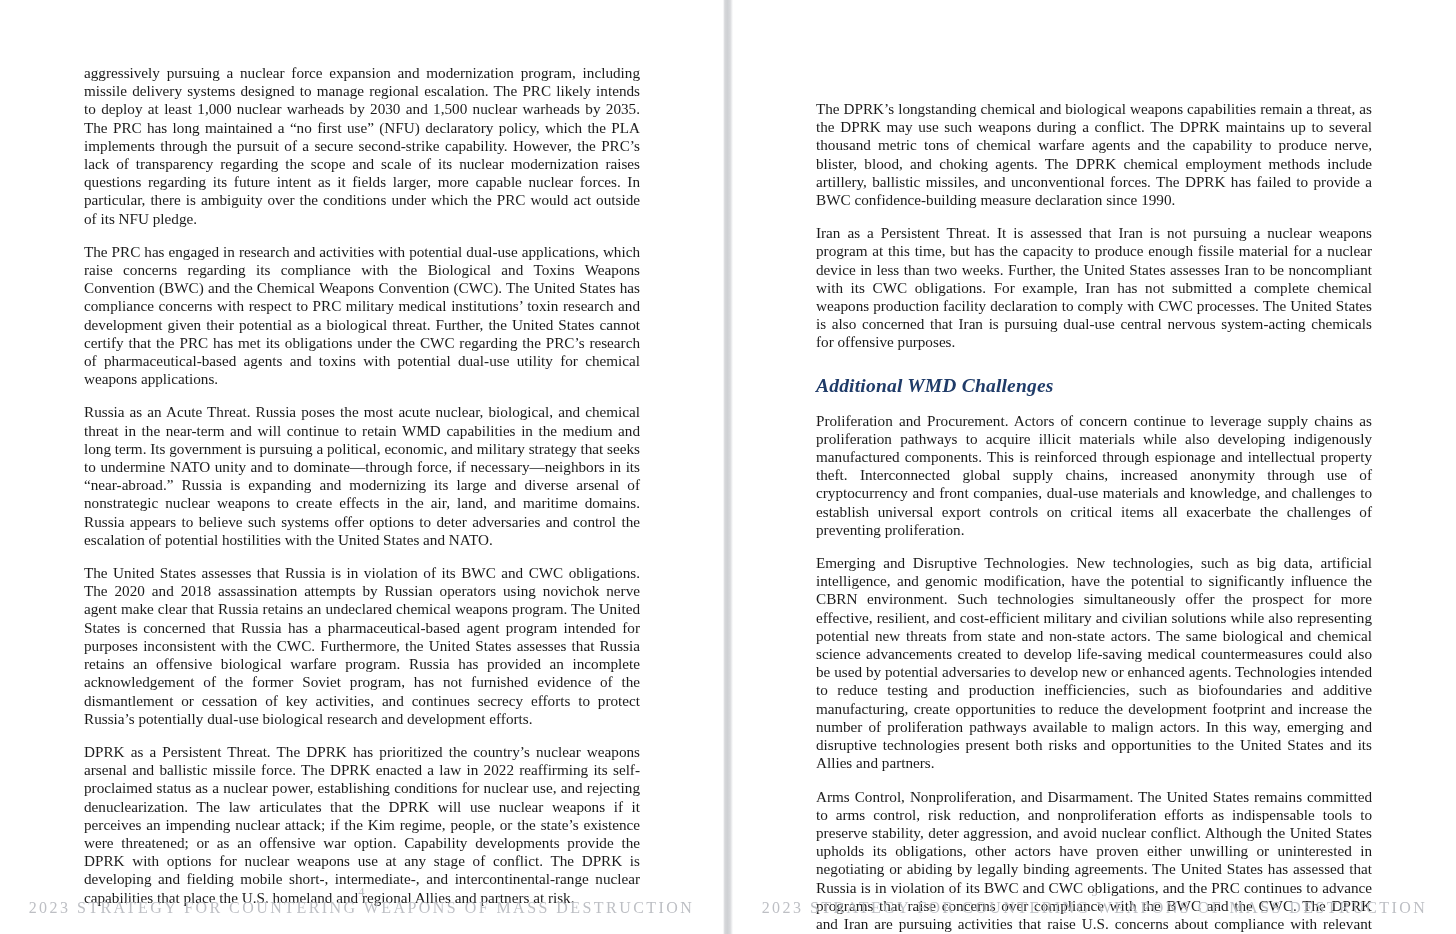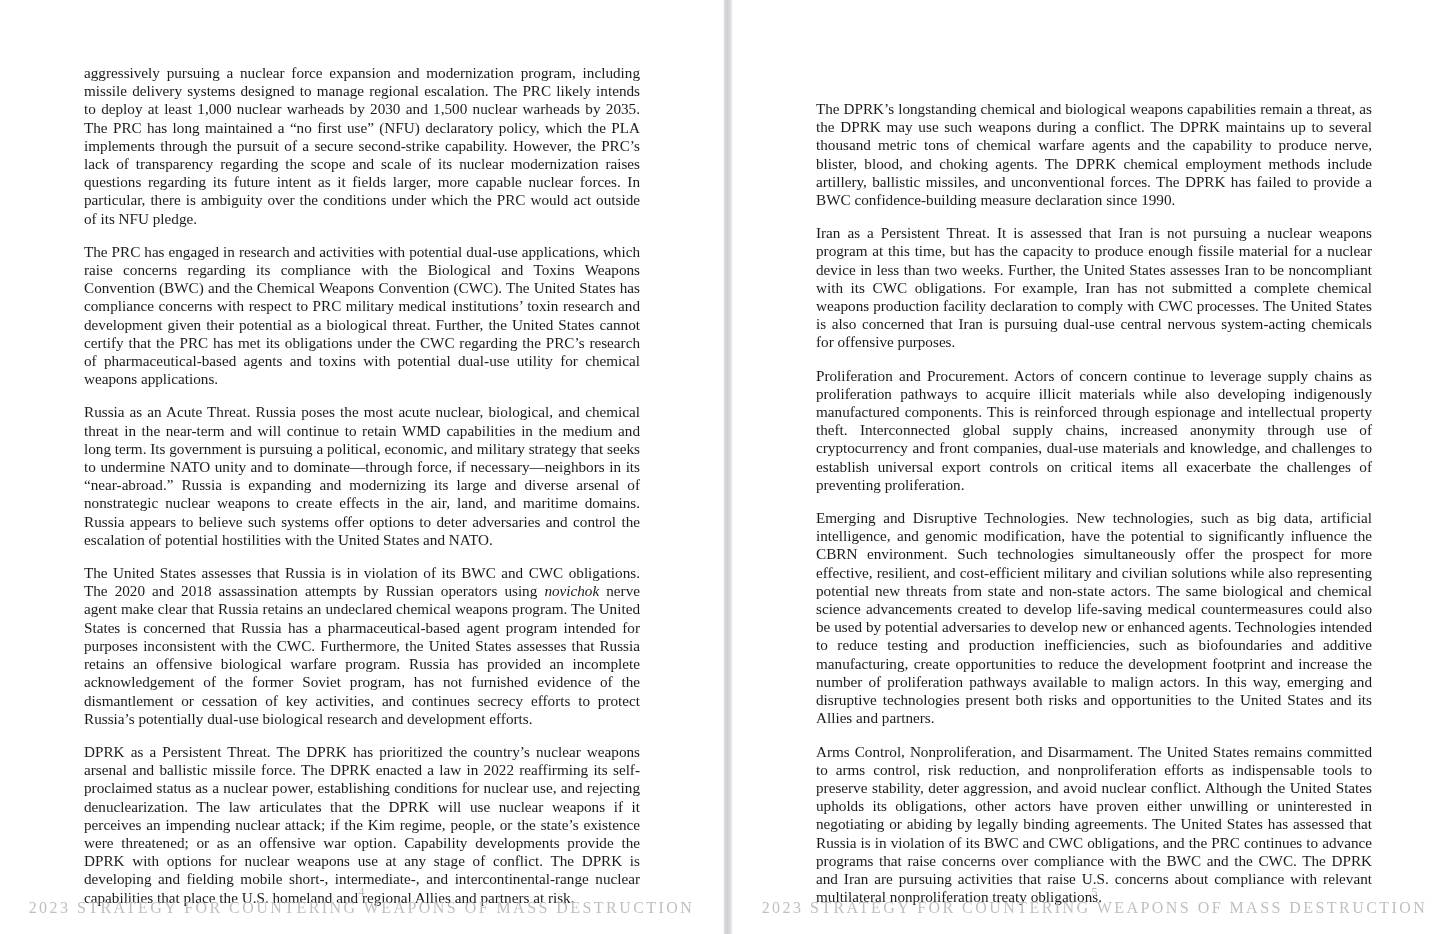--- a/index.html
+++ b/index.html
@@ -49,21 +49,21 @@
     line-height: 18.2px;
     text-align: justify;
     text-justify: inter-word;
     color: #1a1a1a;
     hyphens: none;
   }
   p.body:last-of-type { margin-bottom: 0; }
   .lead {
     font-weight: normal;
   }
-  .ital { font-style: italic; }
+  .ital { }
   h2.section-heading {
     margin: 22px 0 14px 0;
     font-size: 19.5px;
     line-height: 24px;
     font-weight: bold;
     font-style: italic;
     color: #1f3b68;
     letter-spacing: 0.2px;
   }
   .footer {
@@ -130,20 +130,21 @@
     <div class="col">
 
       <p class="body">
         <span>The DPRK’s longstanding chemical and biological weapons capabilities remain a threat, as the DPRK may use such weapons during a conflict. The DPRK maintains up to several thousand metric tons of chemical warfare agents and the capability to produce nerve, blister, blood, and choking agents. The DPRK chemical employment methods include artillery, ballistic missiles, and unconventional forces. The DPRK has failed to provide a BWC confidence-building measure declaration since 1990.</span>
       </p>
 
       <p class="body">
         <span class="lead">Iran as a Persistent Threat.</span><span> It is assessed that Iran is not pursuing a nuclear weapons program at this time, but has the capacity to produce enough fissile material for a nuclear device in less than two weeks. Further, the United States assesses Iran to be noncompliant with its CWC obligations. For example, Iran has not submitted a complete chemical weapons production facility declaration to comply with CWC processes. The United States is also concerned that Iran is pursuing dual-use central nervous system-acting chemicals for offensive purposes.</span>
       </p>
 
+      <h2 class="section-heading">Additional WMD Challenges</h2>
 
       <p class="body">
         <span class="lead">Proliferation and Procurement.</span><span> Actors of concern continue to leverage supply chains as proliferation pathways to acquire illicit materials while also developing indigenously manufactured components. This is reinforced through espionage and intellectual property theft. Interconnected global supply chains, increased anonymity through use of cryptocurrency and front companies, dual-use materials and knowledge, and challenges to establish universal export controls on critical items all exacerbate the challenges of preventing proliferation.</span>
       </p>
 
       <p class="body">
         <span class="lead">Emerging and Disruptive Technologies.</span><span> New technologies, such as big data, artificial intelligence, and genomic modification, have the potential to significantly influence the CBRN environment. Such technologies simultaneously offer the prospect for more effective, resilient, and cost-efficient military and civilian solutions while also representing potential new threats from state and non-state actors. The same biological and chemical science advancements created to develop life-saving medical countermeasures could also be used by potential adversaries to develop new or enhanced agents. Technologies intended to reduce testing and production inefficiencies, such as biofoundaries and additive manufacturing, create opportunities to reduce the development footprint and increase the number of proliferation pathways available to malign actors. In this way, emerging and disruptive technologies present both risks and opportunities to the United States and its Allies and partners.</span>
       </p>
 
       <p class="body">

